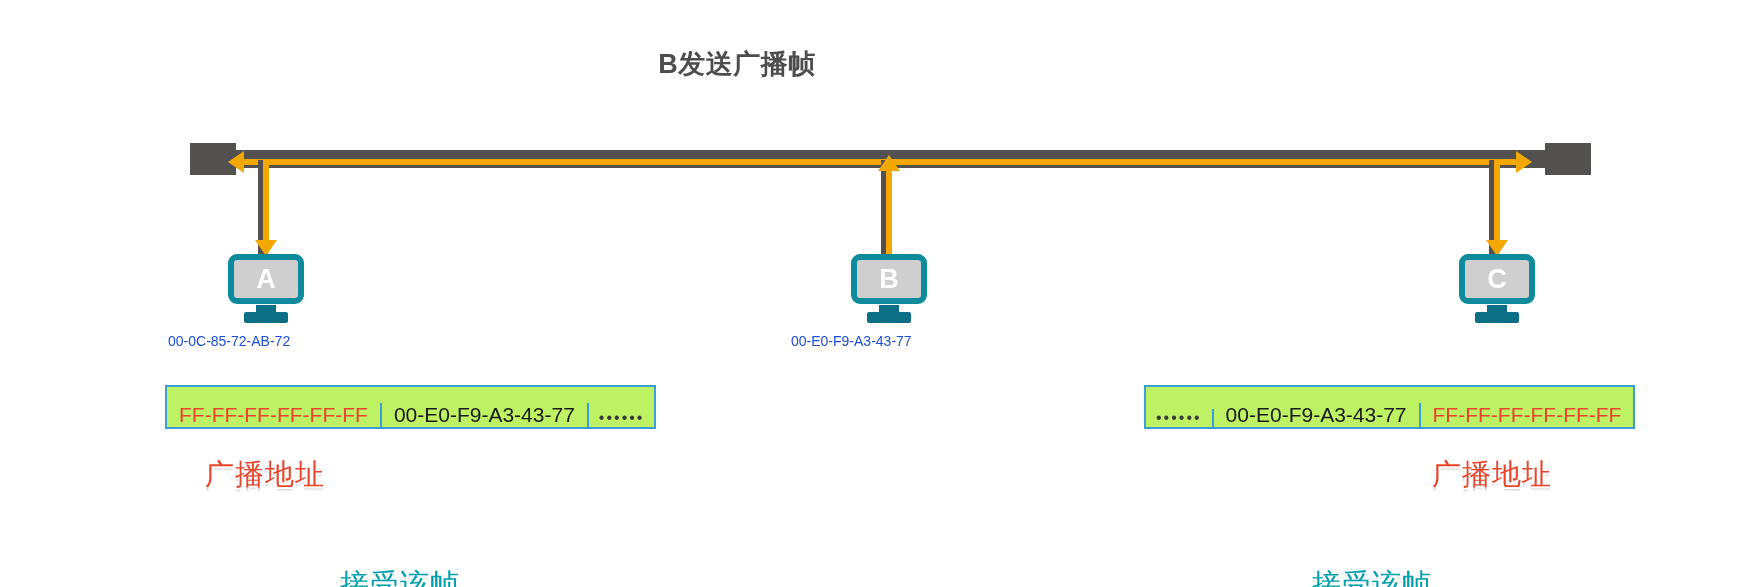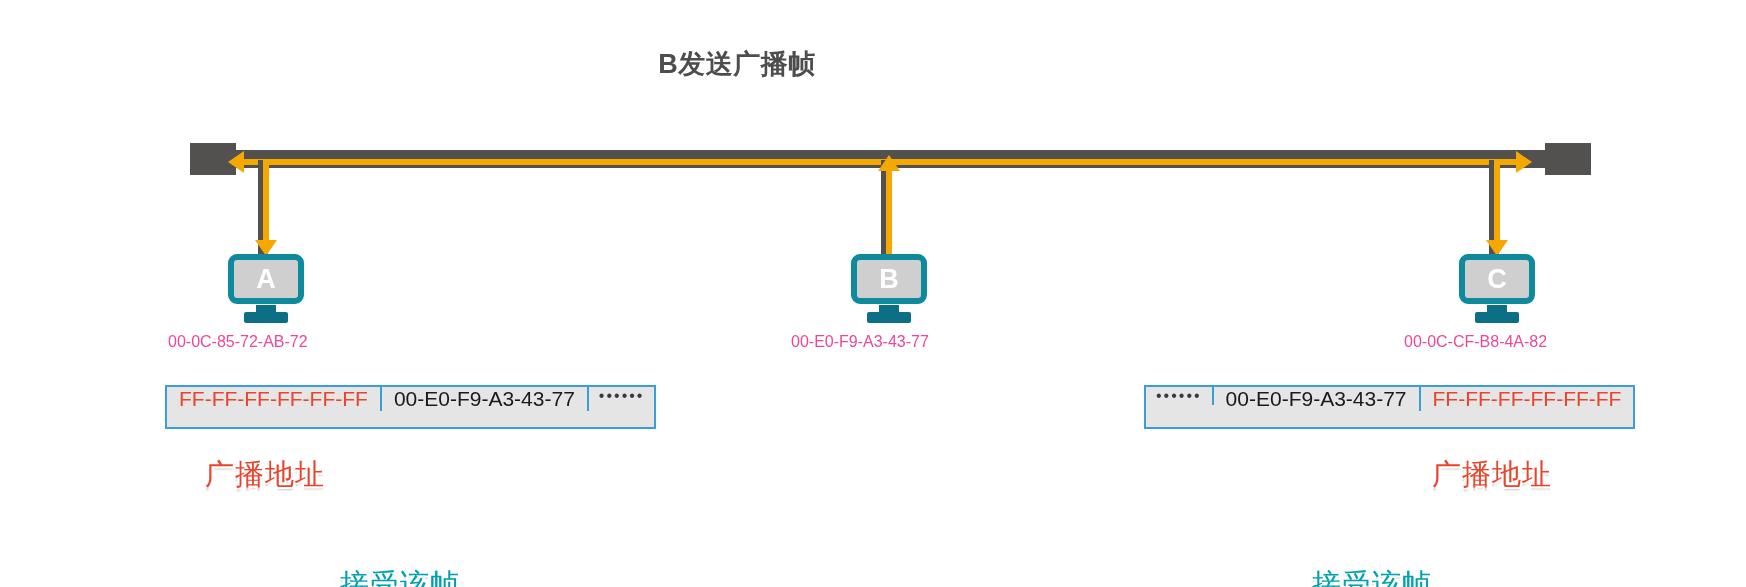--- a/index.html
+++ b/index.html
@@ -130,32 +130,32 @@
     width: 44px;
     height: 11px;
     background: #0c6f85;
     margin: 0 auto;
     border-radius: 2px;
   }
 
   
   .mac {
     position: absolute;
-    font-size: 16px;
-    color: #ec4899;
+    font-size: 14px;
+    color: #1d4ed8;
     white-space: nowrap;
   }
 
   
   .frame {
     position: absolute;
     display: flex;
-    align-items: flex-start;
+    align-items: flex-end;
     border: 2px solid #3a9fd6;
-    background: #e5e5e5;
+    background: #bef264;
     height: 44px;
     box-sizing: border-box;
   }
   .frame .cell {
     display: flex;
     align-items: center;
     justify-content: center;
     padding: 0 12px;
     font-size: 21px;
     color: #1a1a1a;
@@ -234,21 +234,20 @@
   <div class="drop" style="left:1489px; height:96px;"></div>
   <div class="sig-v" style="left:1494px; top:160px; height:86px;"></div>
   <div class="arrow arrow-down" style="left:1486px; top:240px;"></div>
   <div class="arrow arrow-right" style="left:1516px; top:151px;"></div>
 
   <div class="host" style="left:1459px; top:254px;">
     <div class="screen">C</div>
     <div class="neck"></div>
     <div class="base"></div>
   </div>
-  <div class="mac" style="left:1404px; top:333px;">00-0C-CF-B8-4A-82</div>
 
   <div class="frame" style="left:165px; top:385px;">
     <div class="cell dest">FF-FF-FF-FF-FF-FF</div>
     <div class="cell src">00-E0-F9-A3-43-77</div>
     <div class="cell dots">••••••</div>
   </div>
 
   <div class="frame" style="left:1144px; top:385px;">
     <div class="cell dots">••••••</div>
     <div class="cell src">00-E0-F9-A3-43-77</div>

